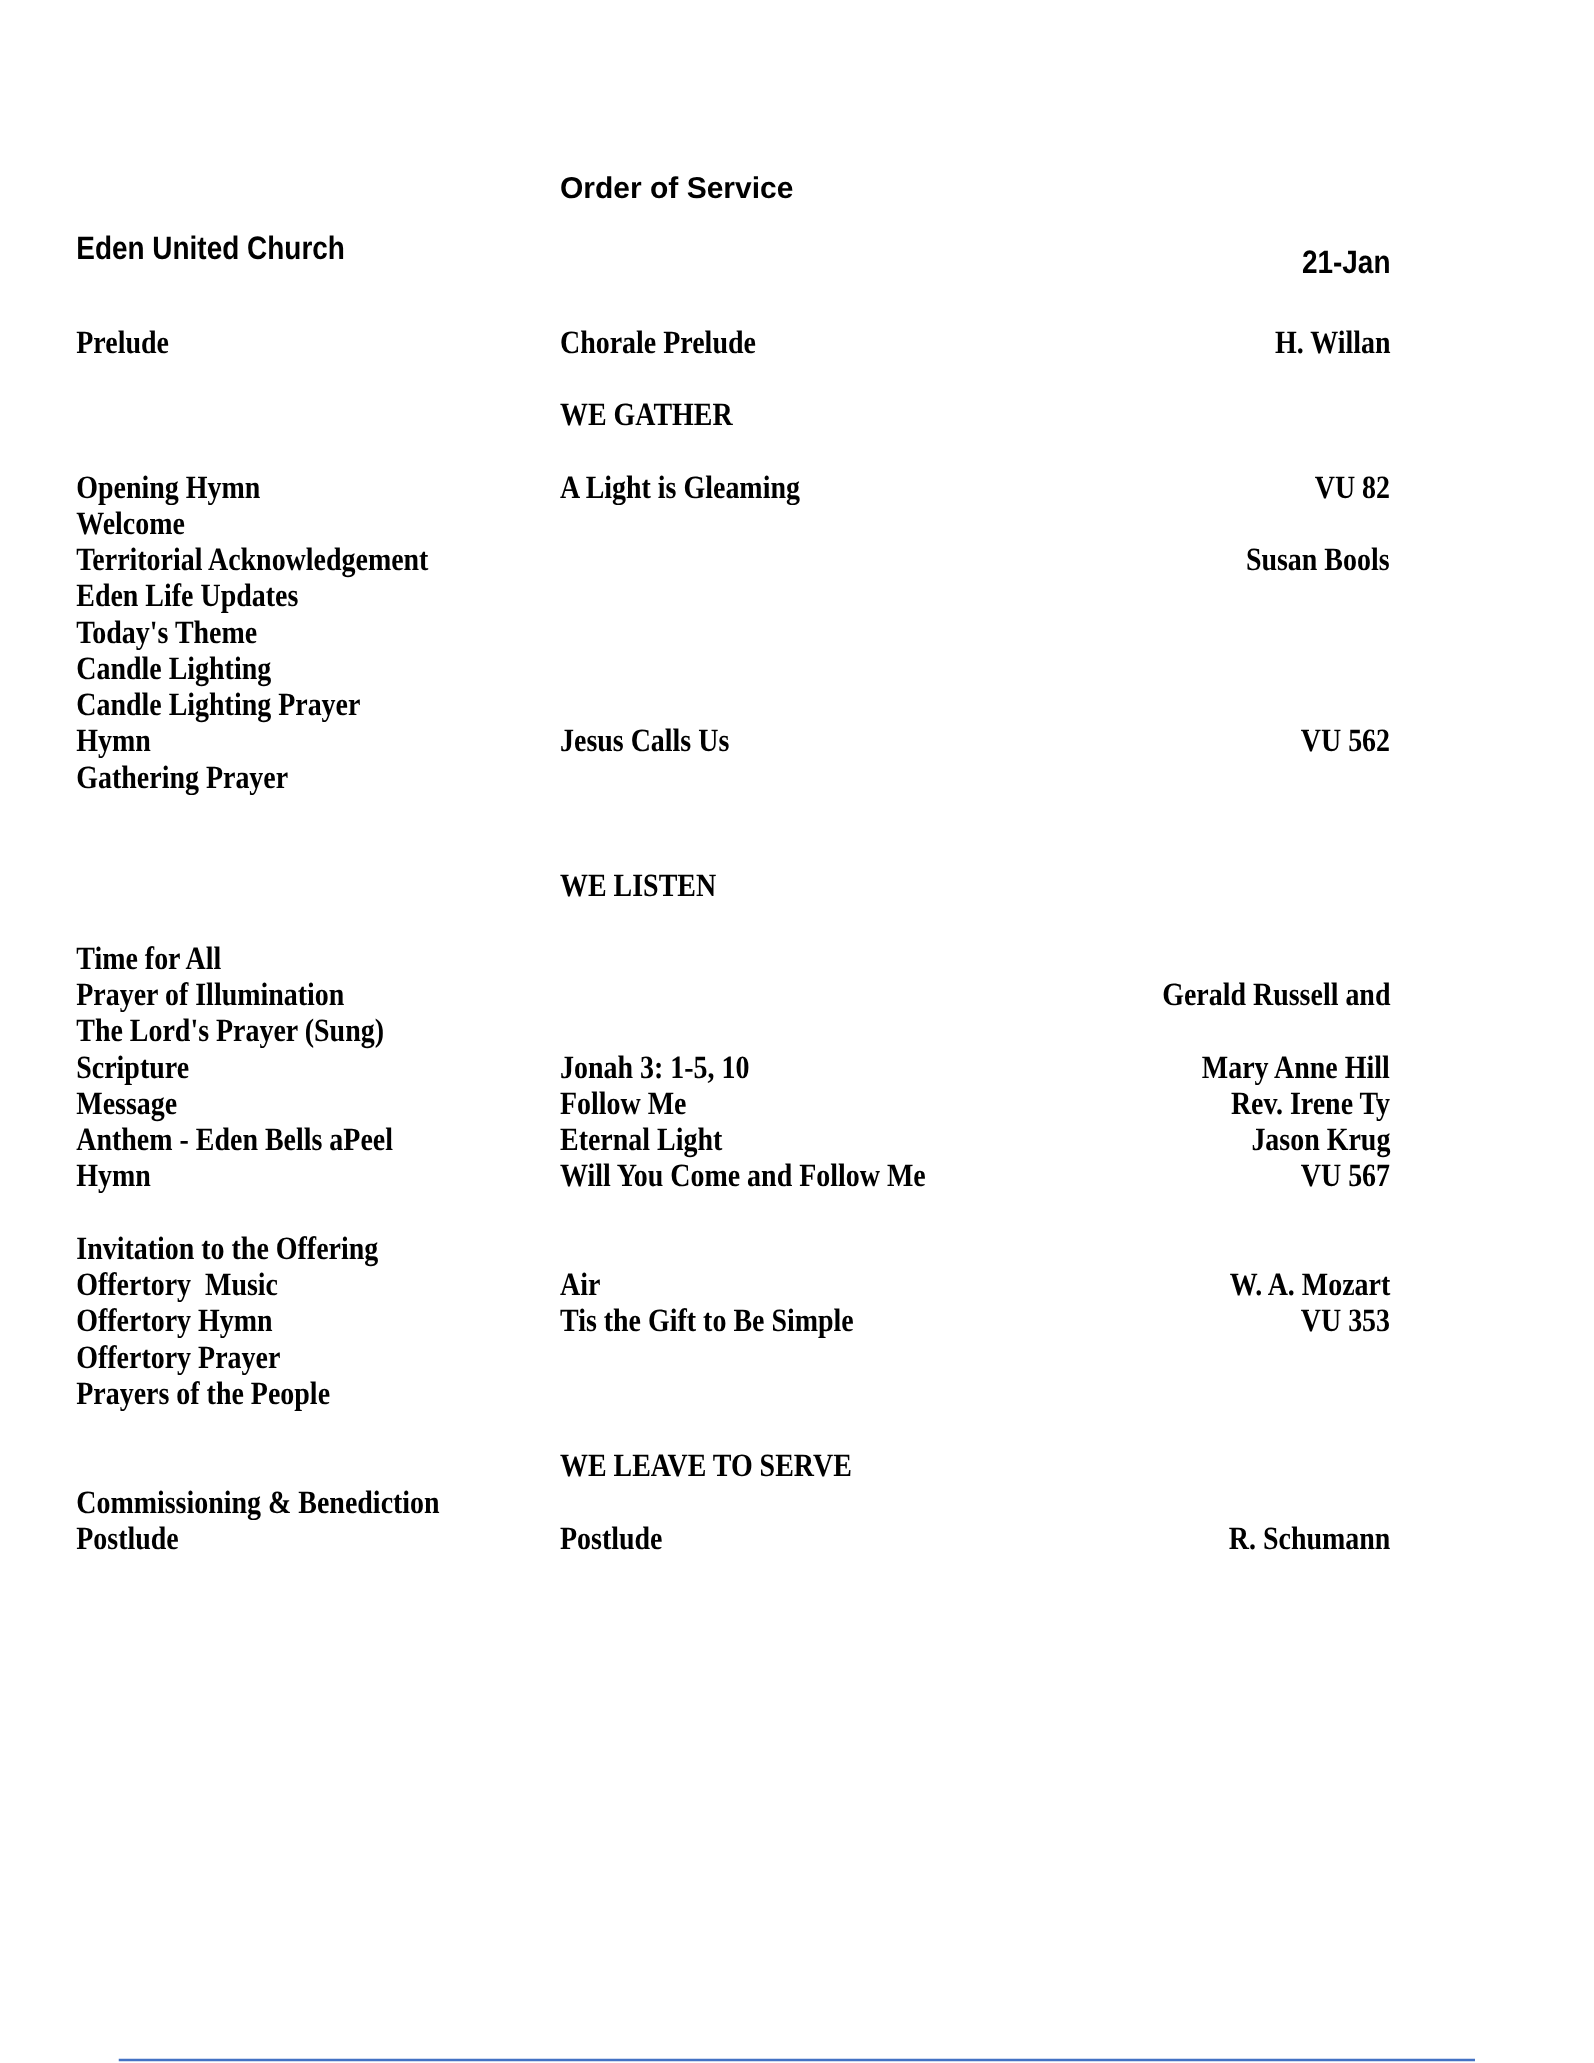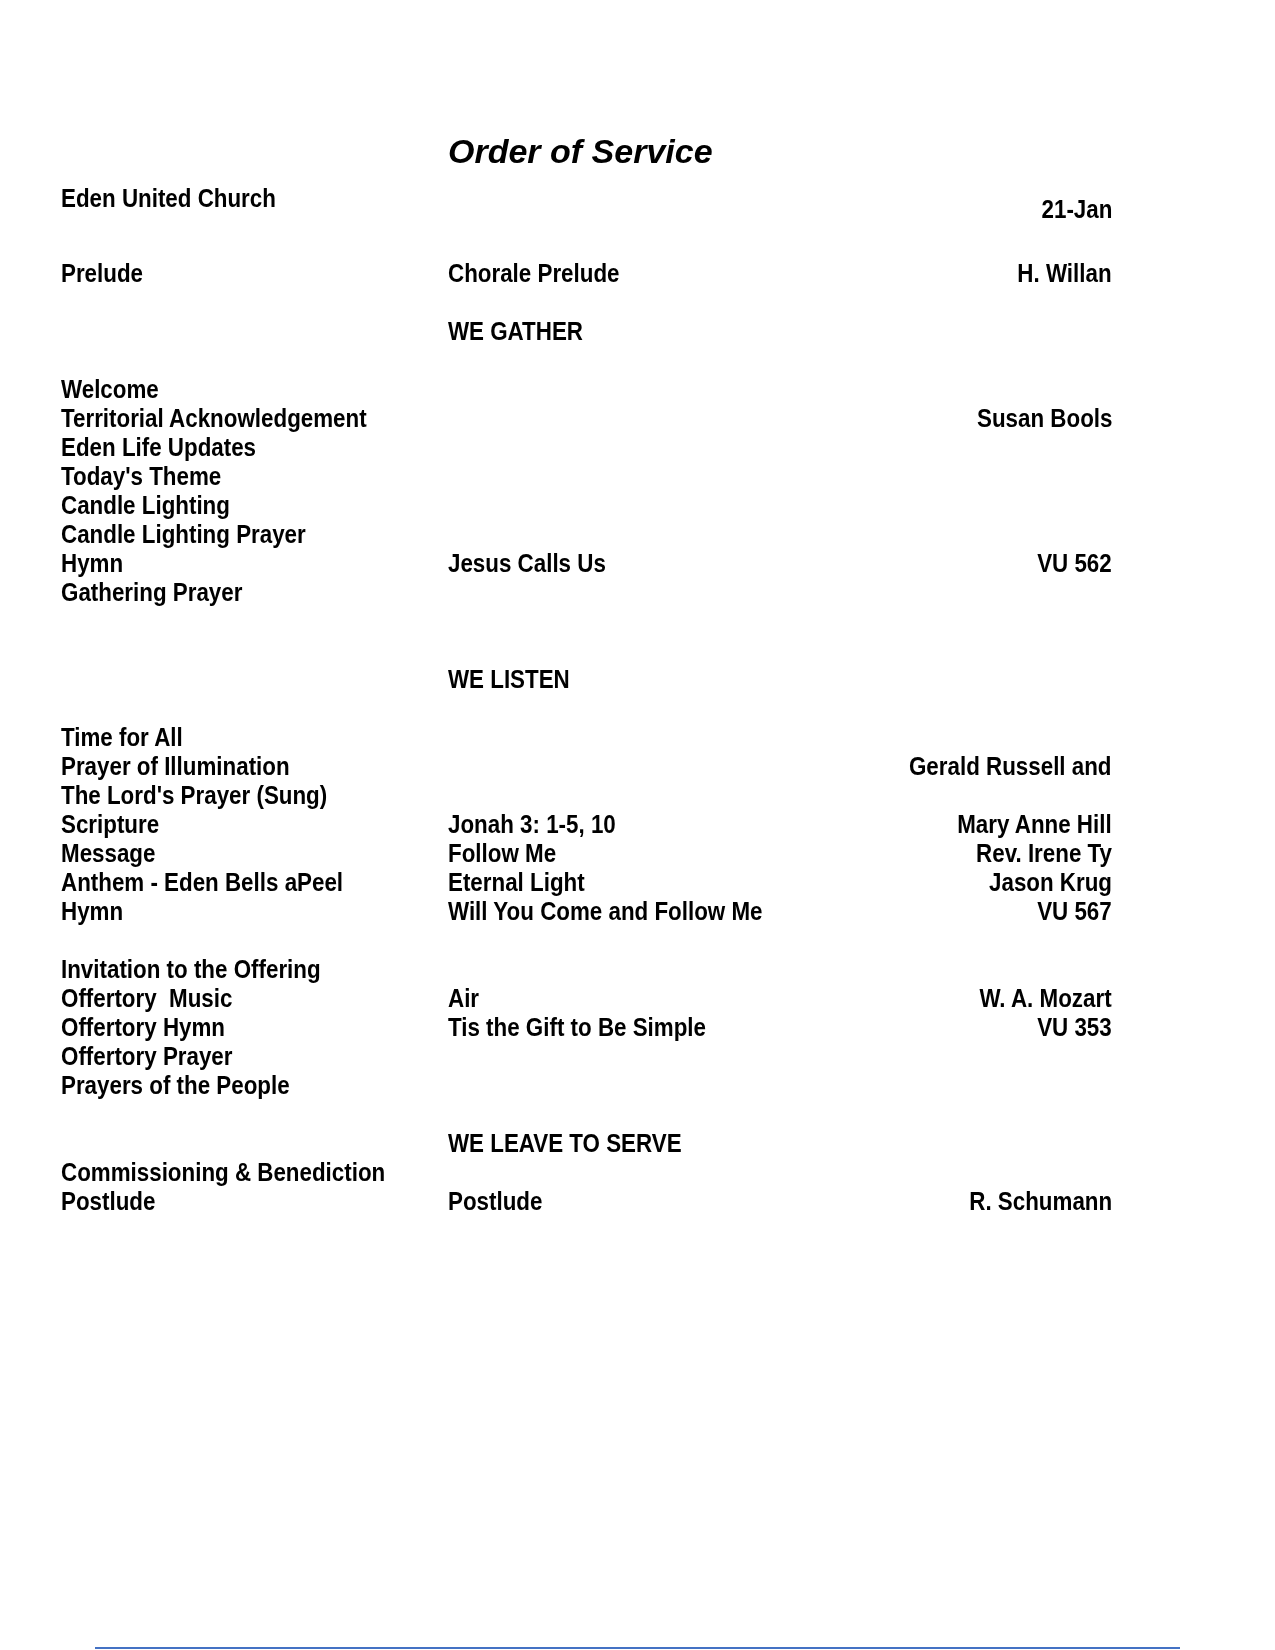--- a/index.html
+++ b/index.html
@@ -20,24 +20,23 @@
     position: absolute;
     inset: 0;
     background: #ffffff;
   }
   
   .title {
     position: absolute;
     left: 448px;
     top: 134px;
     margin: 0;
-    font-size: 34px;
+    font-size: 24px;
     line-height: 34px;
     font-weight: bold;
-    font-style: italic;
     white-space: pre;
   }
   
   .church {
     position: absolute;
     left: 61px;
     top: 184px;
     font-size: 26px;
     line-height: 29px;
     font-weight: bold;
@@ -59,20 +58,21 @@
   
   .rows {
     position: absolute;
     left: 61px;
     right: 163px;
     top: 259px;
   }
   .row {
     position: relative;
     height: 29px;
+    font-family: Liberation Serif, serif;
   }
   .cell {
     position: absolute;
     top: 0;
     font-size: 26px;
     line-height: 29px;
     font-weight: bold;
     white-space: pre;
   }
   .c-item {
@@ -115,20 +115,25 @@
         <div class="cell c-item">Prelude</div>
         <div class="cell c-detail">Chorale Prelude</div>
         <div class="cell c-credit">H. Willan</div>
       </div>
       <div class="row spacer"></div>
       <div class="row section">
         <div class="cell c-section">WE GATHER</div>
       </div>
       <div class="row spacer"></div>
       <div class="row item">
+        <div class="cell c-item">Opening Hymn</div>
+        <div class="cell c-detail">A Light is Gleaming</div>
+        <div class="cell c-credit">VU 82</div>
+      </div>
+      <div class="row item">
         <div class="cell c-item">Welcome</div>
         <div class="cell c-detail"></div>
         <div class="cell c-credit"></div>
       </div>
       <div class="row item">
         <div class="cell c-item">Territorial Acknowledgement</div>
         <div class="cell c-detail"></div>
         <div class="cell c-credit">Susan Bools</div>
       </div>
       <div class="row item">

